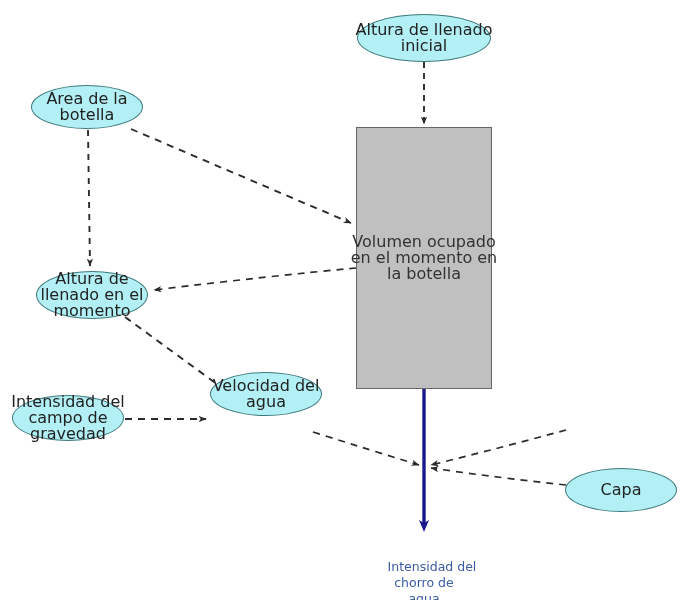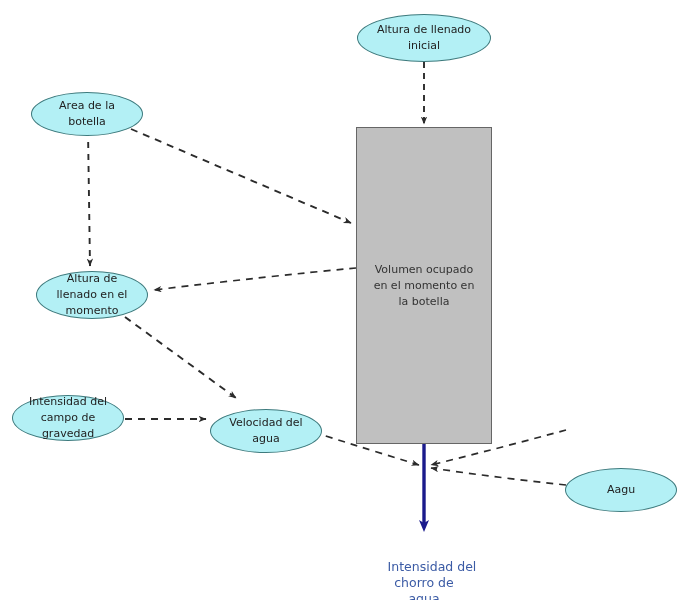--- a/index.html
+++ b/index.html
@@ -40,21 +40,21 @@
     border: 1.2px solid #666666;
   }
   .node-label {
     position: absolute;
     left: 50%;
     top: 50%;
     transform: translate(-50%, -50%);
     text-align: center;
     white-space: pre;
     line-height: 16px;
-    font-size: 11px;
+    font-size: 16px;
     color: #222222;
     pointer-events: none;
   }
   .node-rect .node-label {
     color: #333333;
   }
   .free-label {
     position: absolute;
     text-align: center;
     white-space: pre;
@@ -100,51 +100,51 @@
     </g>
 
     <path d="M424,389 L424,526" fill="none" stroke="#1a1a8c" stroke-width="3.4" marker-end="url(#arrow-blue)"></path>
   </svg>
 
   <div class="node node-ellipse" style="left:357px; top:14px; width:134px; height:48px;">
     <span class="node-label">Altura de llenado
 inicial</span>
   </div>
 
-  <div class="node node-ellipse" style="left:31px; top:92px; width:112px; height:44px;">
+  <div class="node node-ellipse" style="left:31px; top:85px; width:112px; height:44px;">
     <span class="node-label">Area de la
 botella</span>
   </div>
 
-  <div class="node node-rect" style="left:356px; top:127px; width:136px; height:317px;">
+  <div class="node node-rect" style="left:356px; top:127px; width:136px; height:262px;">
     <span class="node-label">Volumen ocupado
 en el momento en
 la botella</span>
   </div>
 
   <div class="node node-ellipse" style="left:36px; top:271px; width:112px; height:48px;text-decoration:underline;">
     <span class="node-label">Altura de
 llenado en el
 momento</span>
   </div>
 
   <div class="node node-ellipse" style="left:12px; top:395px; width:112px; height:46px;">
     <span class="node-label">Intensidad del
 campo de
 gravedad</span>
   </div>
 
-  <div class="node node-ellipse" style="left:210px; top:409px; width:112px; height:44px;">
+  <div class="node node-ellipse" style="left:210px; top:372px; width:112px; height:44px;">
     <span class="node-label">Velocidad del
 agua</span>
   </div>
 
 
   <div class="node node-ellipse" style="left:565px; top:468px; width:112px; height:44px;">
-    <span class="node-label">Aagu</span>
+    <span class="node-label">Capa</span>
   </div>
 
   <div class="free-label" style="left:424px; top:543px;">
     <span>Intensidad del
 chorro de
 agua</span>
   </div>
 
 </div>
 

